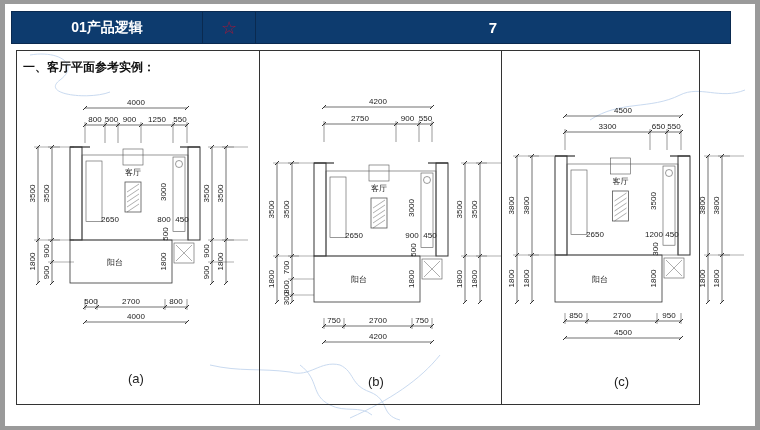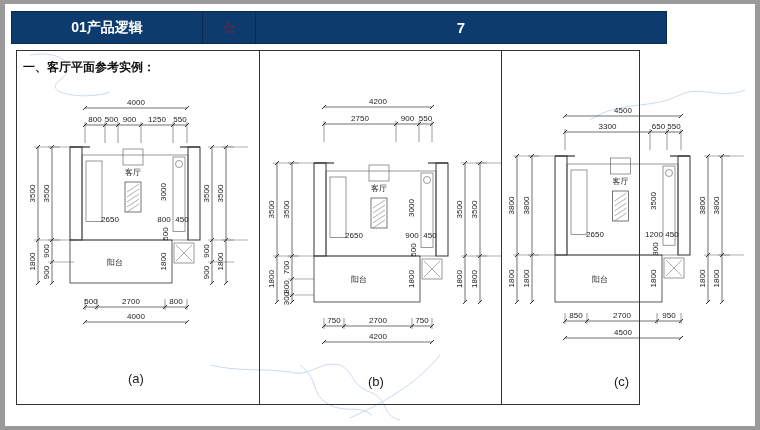--- a/index.html
+++ b/index.html
@@ -1,24 +1,24 @@
 <!DOCTYPE html>
 <html><head>
 <meta charset="utf-8">
 <style>
   html,body{margin:0;padding:0;}
   body{width:760px;height:430px;background:#9a9a9a;position:relative;overflow:hidden;font-family:"Liberation Sans",sans-serif;}
   .slide{position:absolute;left:5px;top:4px;width:750px;height:422px;background:#fff;}
-  .header{position:absolute;left:11px;top:11px;width:656px;height:33px;display:flex;background:#0d3b6e;border:1px solid #0a2a50;box-sizing:border-box;}
+  .header{position:absolute;left:11px;top:11px;width:720px;height:33px;display:flex;background:#0d3b6e;border:1px solid #0a2a50;box-sizing:border-box;}
   .hcell{display:flex;align-items:center;justify-content:center;color:#fff;font-weight:bold;font-size:14px;border-right:1px solid #0a2a50;height:100%;}
   .h1{width:190px;}
   .h2{width:435px;}
   .h3{width:52px;color:#a0183a;font-size:18px;font-weight:normal;}
   .h4{flex:1;border-right:none;font-size:15px;}
-  .content{position:absolute;left:16px;top:50px;width:624px;height:355px;border:1px solid #333;box-sizing:border-box;}
+  .content{position:absolute;left:16px;top:50px;width:684px;height:355px;border:1px solid #333;box-sizing:border-box;}
   .col{position:absolute;top:0;height:100%;border-right:1px solid #333;box-sizing:border-box;}
   .section-title{position:absolute;left:6px;top:8px;font-size:12px;font-weight:bold;color:#111;}
   .caption{position:absolute;font-size:13px;color:#222;}
   svg text{font-family:"Liberation Sans",sans-serif;}
   .deco{position:absolute;left:0;top:0;pointer-events:none;}
 </style>
 </head>
 <body>
 
 <div class="slide"></div>

